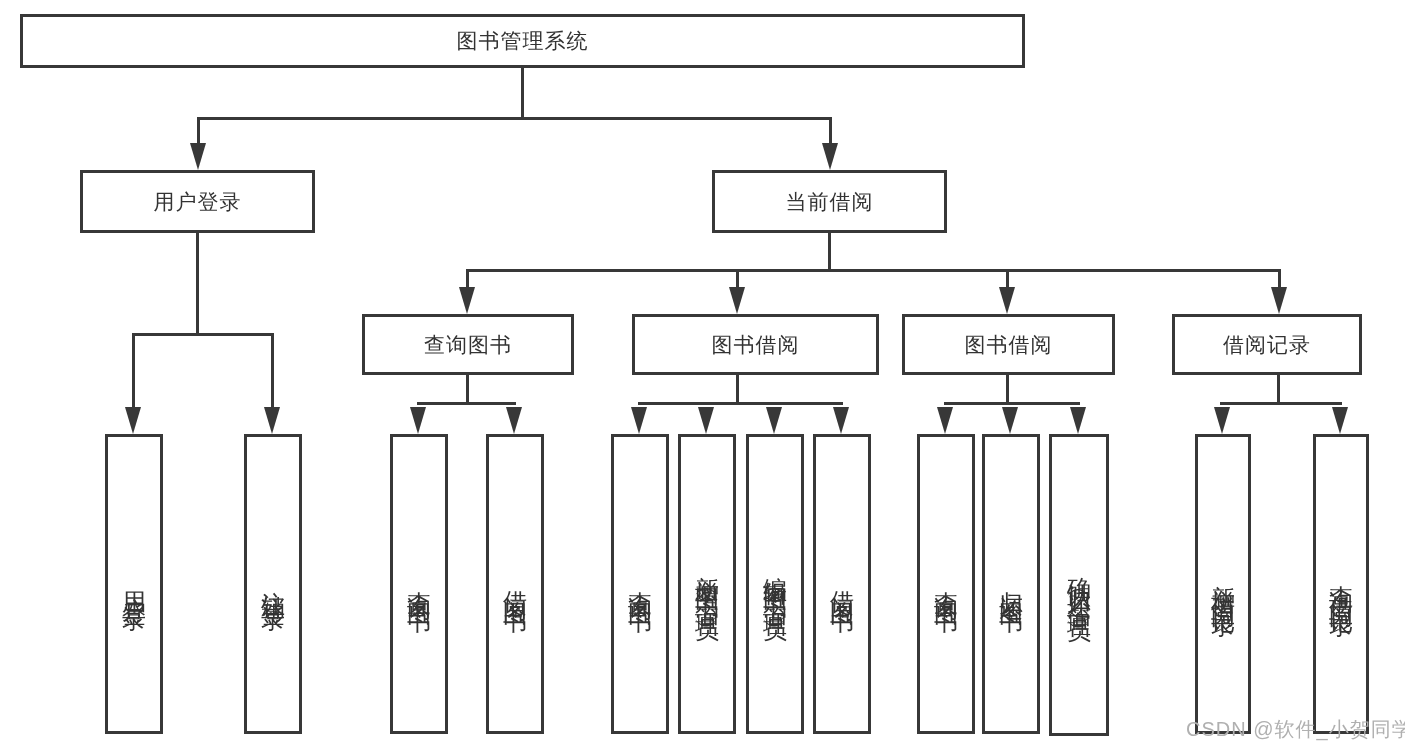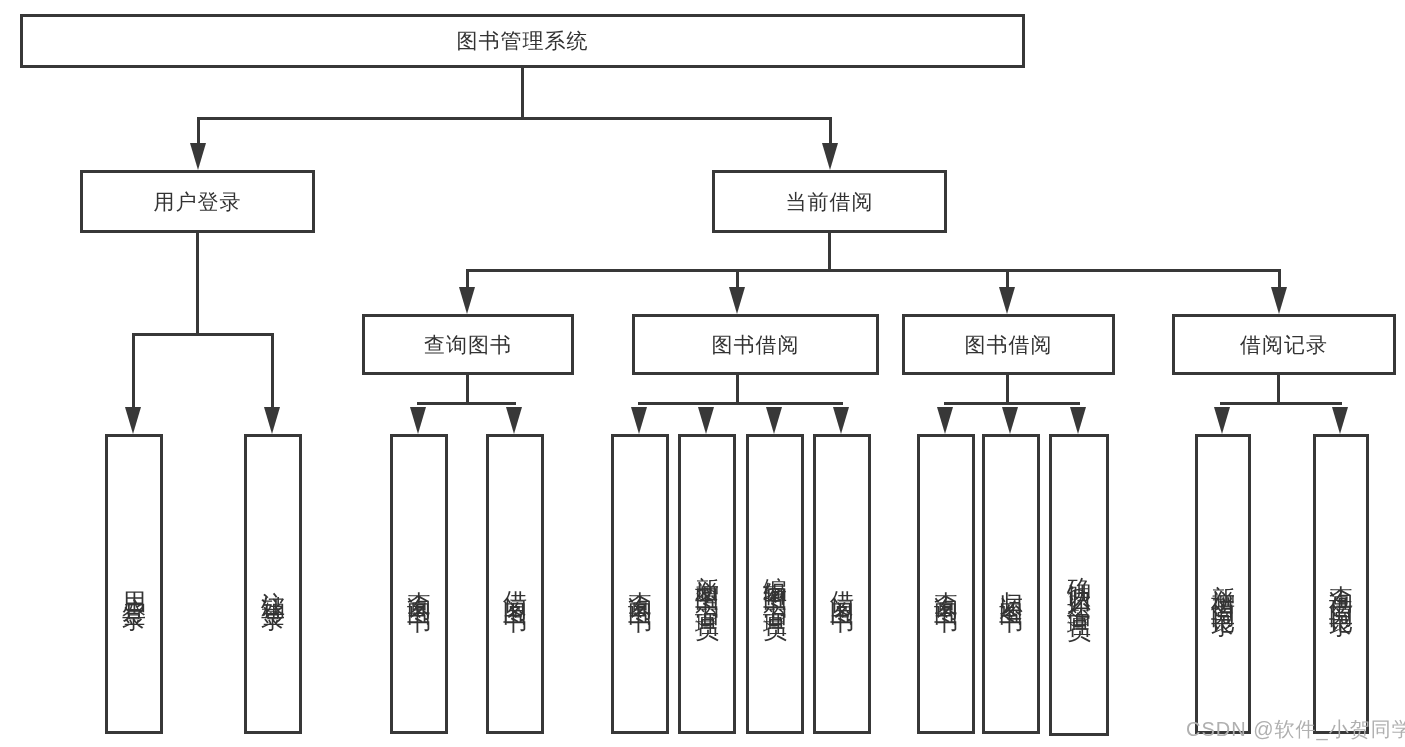--- a/index.html
+++ b/index.html
@@ -107,21 +107,21 @@
 
   <div class="box h" style="left:362px;top:314px;width:212px;height:61px">
     <span>查询图书</span>
   </div>
   <div class="box h" style="left:632px;top:314px;width:247px;height:61px">
     <span>图书借阅</span>
   </div>
   <div class="box h" style="left:902px;top:314px;width:213px;height:61px">
     <span>图书借阅</span>
   </div>
-  <div class="box h" style="left:1172px;top:314px;width:224px;height:61px">
+  <div class="box h" style="left:1172px;top:314px;width:190px;height:61px">
     <span>借阅记录</span>
   </div>
 
   <div class="line" style="left:466px;top:375px;width:3px;height:29px"></div>
   <div class="line" style="left:417px;top:402px;width:99px;height:3px"></div>
   <div class="arrow" style="left:410px;top:407px"></div>
   <div class="arrow" style="left:506px;top:407px"></div>
 
   <div class="line" style="left:736px;top:375px;width:3px;height:29px"></div>
   <div class="line" style="left:638px;top:402px;width:205px;height:3px"></div>

